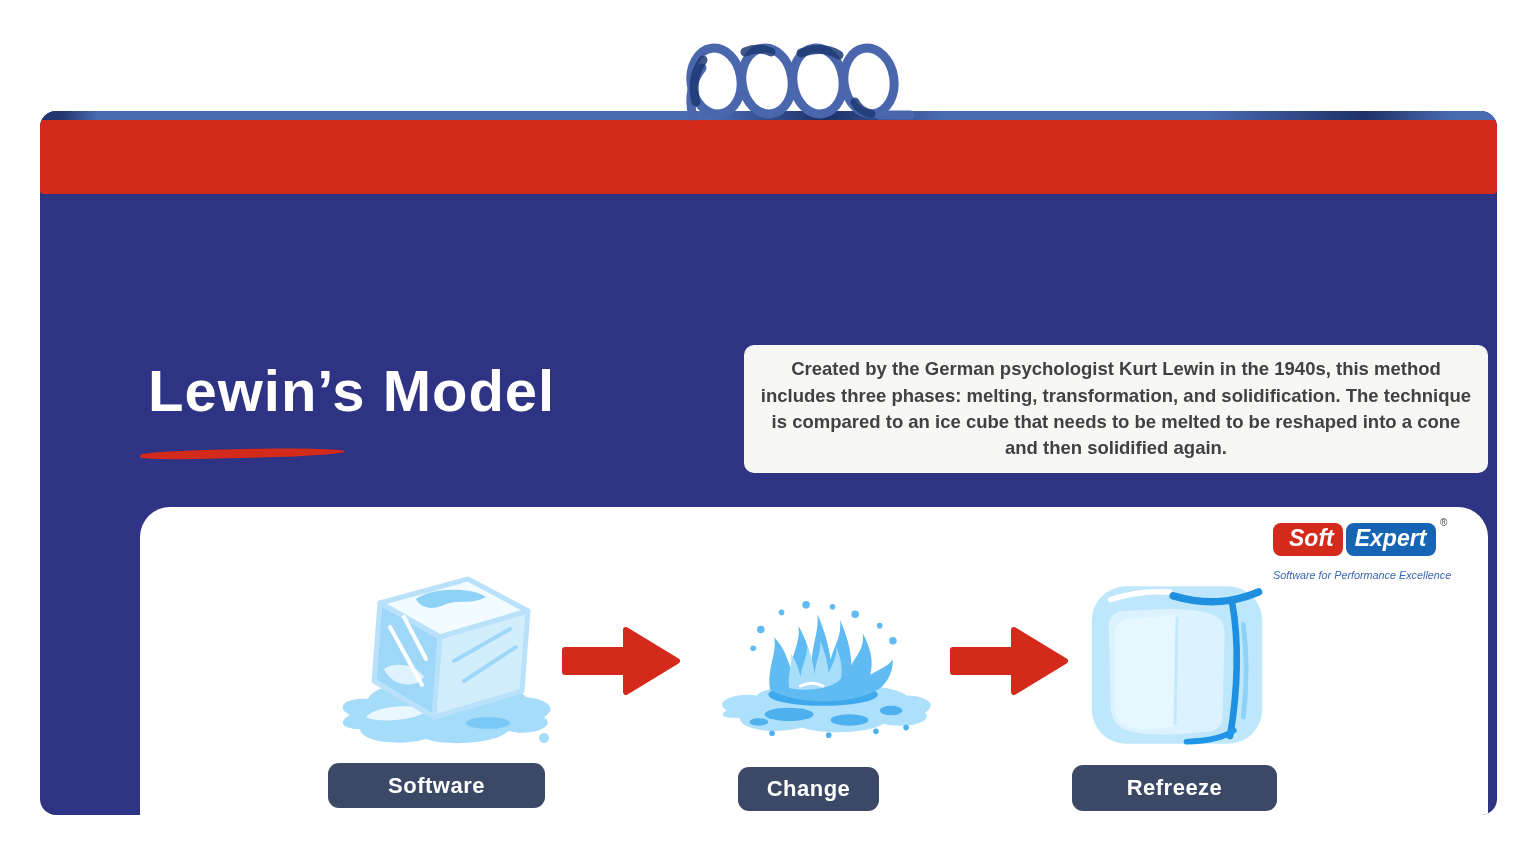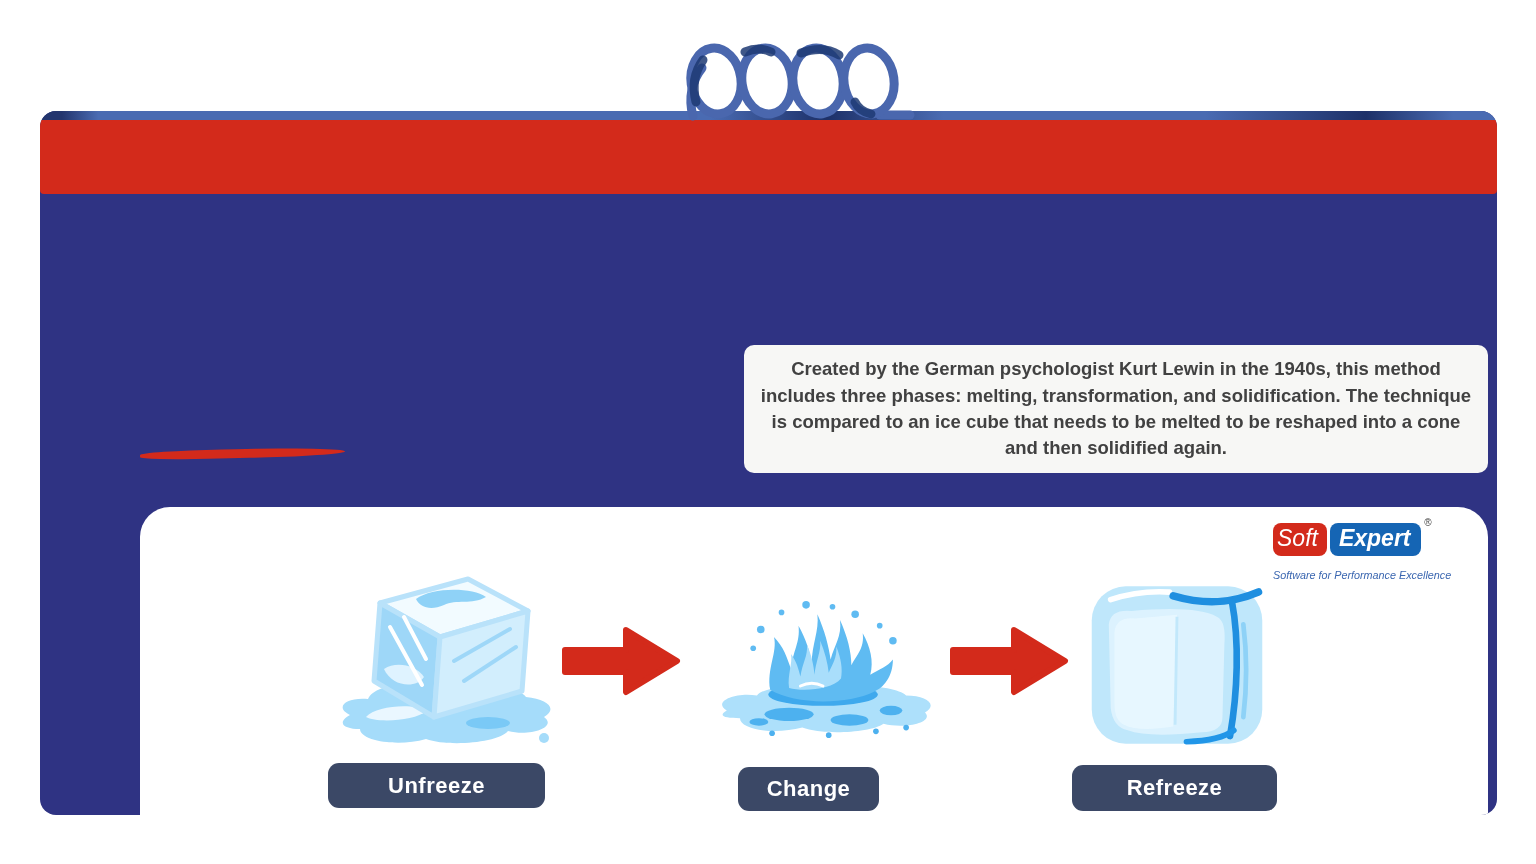--- a/index.html
+++ b/index.html
@@ -42,38 +42,39 @@
   .stage-label { position:absolute; background:#3b4866; color:#ffffff;
            border-radius:11px; display:flex; align-items:center; justify-content:center;
            font-size:22px; font-weight:bold; letter-spacing:0.5px; }
   .lbl-unfreeze { left:188px; top:256px; width:217px; height:45px; }
   .lbl-change   { left:598px; top:260px; width:141px; height:44px; }
   .lbl-refreeze { left:932px; top:258px; width:205px; height:46px; }
 
   
   .logo { position:absolute; left:1133px; top:16px; width:195px; }
   .logo-boxes { position:relative; display:flex; gap:3px; align-items:stretch; width:fit-content; }
-  .logo-soft { background:#d32a1b; color:#ffffff; font-weight:normal; font-style:italic;
-           font-size:23px; padding:2px 9px 4px 4px; border-radius:8px; }
+  .logo-soft { background:#d32a1b; color:#ffffff; font-weight:bold; font-style:italic;
+           font-size:23px; padding:2px 9px 4px 16px; border-radius:8px; }
   .logo-expert { background:#1565b4; color:#ffffff; font-weight:bold; font-style:italic;
            font-size:23px; padding:2px 10px 4px 9px; border-radius:8px; }
   .logo-r { position:absolute; right:-11px; top:-6px; font-size:10px; color:#444444;
            font-style:normal; }
   .logo-tagline { color:#3a66b0; font-size:10.8px; font-style:italic; margin-top:13px;
            white-space:nowrap; }
 </style>
 </head>
 <body>
 
 <div class="stage-area">
 
   <div class="card">
     <div class="card-topstrip"></div>
     <div class="card-banner"></div>
 
+    <div class="title">Lewin’s Model</div>
     <div class="title-underline"></div>
 
     <div class="desc-box">
       <div class="desc-text">Created by the German psychologist Kurt Lewin in the 1940s, this method includes three phases: melting, transformation, and solidification. The technique is compared to an ice cube that needs to be melted to be reshaped into a cone and then solidified again.</div>
     </div>
 
     <div class="panel">
 
       <div class="logo">
         <div class="logo-boxes">
@@ -145,21 +146,21 @@
         <path d="M28 52 Q30 36 52 38 Q120 32 142 44 Q152 48 150 74 L148 150 Q148 166 126 166 Q70 172 48 164 Q32 160 30 140 Z" fill="#dcf2fe"></path>
         <path d="M34 60 Q36 44 56 46 L100 42 L96 160 Q60 166 44 158 Q34 154 34 136 Z" fill="#e9f8ff" opacity="0.85"></path>
         <path d="M100 44 L98 158" stroke="#c2e8fb" stroke-width="3" fill="none"></path>
         <path d="M30 26 Q60 16 92 18" stroke="#ffffff" stroke-width="6" fill="none" stroke-linecap="round"></path>
         <path d="M170 52 Q176 100 170 150" stroke="#8ed2f7" stroke-width="5" fill="none" stroke-linecap="round"></path>
         <path d="M96 22 C130 32 158 30 186 18" stroke="#1f8fe0" stroke-width="8" fill="none" stroke-linecap="round"></path>
         <path d="M158 28 C166 70 164 124 156 170" stroke="#1f8fe0" stroke-width="7" fill="none" stroke-linecap="round"></path>
         <path d="M110 176 C136 175 152 170 160 164" stroke="#2196e8" stroke-width="6" fill="none" stroke-linecap="round"></path>
       </svg>
 
-      <div class="stage-label lbl-unfreeze">Unfreeze</div>
+      <div class="stage-label lbl-unfreeze">Software</div>
       <div class="stage-label lbl-change">Change</div>
       <div class="stage-label lbl-refreeze">Refreeze</div>
     </div>
   </div>
 
   <svg class="spiral" viewBox="0 0 232 82">
     <g fill="none" stroke="#4a67ae" stroke-width="9" stroke-linecap="round">
       <path d="M 197 75 H 227"></path>
       <path d="M 10 76 C 5 58 9 40 19 28"></path>
       <ellipse cx="33" cy="41" rx="25" ry="33" transform="rotate(-8 33 41)"></ellipse>

